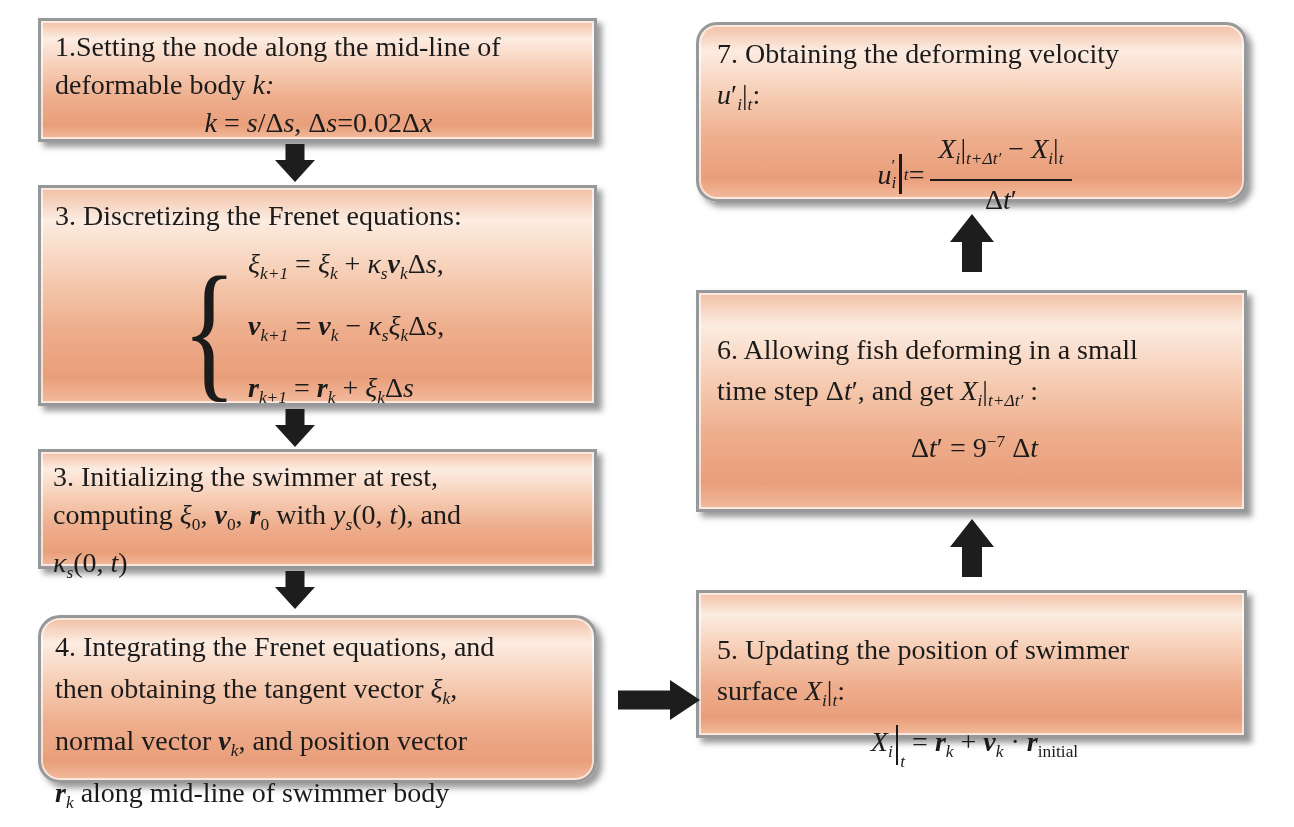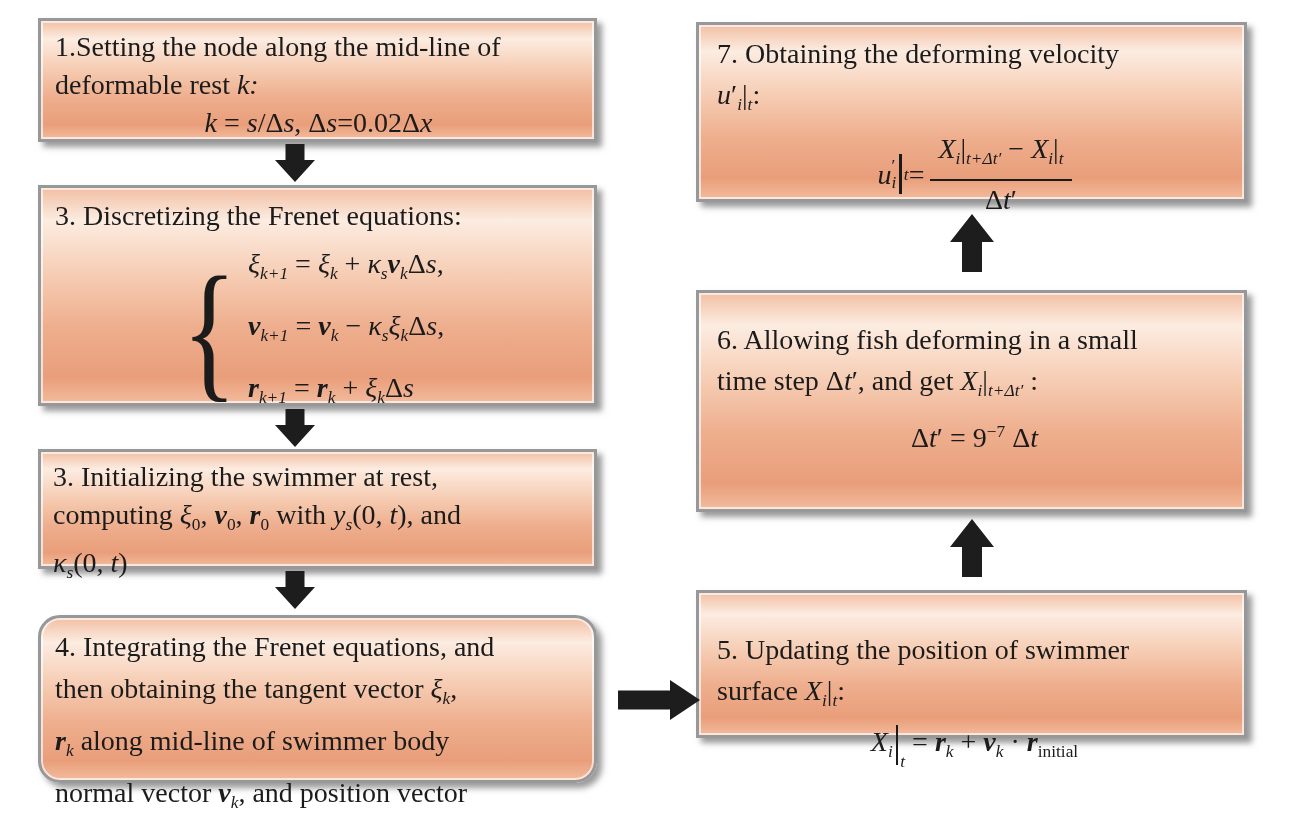--- a/index.html
+++ b/index.html
@@ -11,22 +11,22 @@
        border:3px solid #96989a;
        background:linear-gradient(180deg,#f2bfa4 0%,#fcece1 15%,#f6cdb4 40%,
                   #eeae8d 65%,#e99e7a 88%,#f3bb9d 100%);
        box-shadow:5px 5px 6px rgba(70,70,70,0.55),
                   inset 0 0 0 2px rgba(255,255,255,0.65);
        font-size:28px;font-family:Liberation Serif, serif;}
   .b1{left:38px;top:18px;width:559px;height:124px;padding:7px 12px 0 14px;}
   .b2{left:38px;top:185px;width:559px;height:221px;padding:8px 12px 0 14px;}
   .b3{left:38px;top:449px;width:559px;height:120px;padding:6px 10px 0 12px;}
   .b4{left:38px;top:615px;width:559px;height:168px;padding:8px 12px 0 14px;border-radius:22px;}
-  .b7{left:696px;top:22px;width:551px;height:180px;padding:8px 12px 0 18px;}
-  .b6{left:696px;top:290px;width:551px;height:222px;padding:26px 12px 0 18px;}
+  .b7{left:696px;top:22px;width:551px;height:180px;padding:8px 12px 0 18px;border-radius:21px;}
+  .b6{left:696px;top:290px;width:551px;height:222px;padding:36px 12px 0 18px;}
   .b5{left:696px;top:590px;width:551px;height:148px;padding:36px 12px 0 18px;}
 
   .line{line-height:38px;text-align:left;white-space:nowrap;}
   .b2 .line{line-height:40px;}
   .b4 .line{line-height:42px;}
   .b5 .line,.b6 .line,.b7 .line{line-height:41px;}
   .line.c{text-align:center;}
 
   .seg{font-style:normal;}
   .it{font-style:italic;}
@@ -58,21 +58,21 @@
 
   .arrow{position:absolute;}
 </style>
 </head>
 <body>
 
 <div class="canvas">
 
   <div class="box b1">
       <div class="line"><span class="seg">1.Setting the node along the mid-line of</span></div>
-      <div class="line"><span class="seg">deformable rest </span><span class="seg it">k:</span></div>
+      <div class="line"><span class="seg">deformable body </span><span class="seg it">k:</span></div>
       <div class="line c"><span class="seg it">k</span><span class="seg"> = </span><span class="seg it">s</span><span class="seg">/Δ</span><span class="seg it">s</span><span class="seg">, Δ</span><span class="seg it">s</span><span class="seg">=0.02Δ</span><span class="seg it">x</span></div>
     </div>
   <div class="box b2">
       <div class="line"><span class="seg">3. Discretizing the Frenet equations:</span></div>
       <div class="line">
         <div class="bracegrp">
           <span class="brace">{</span>
           <div class="bracerows">
             <div class="line"><span class="seg it">ξ</span><span class="seg sub">k+1</span><span class="seg"> = </span><span class="seg it">ξ</span><span class="seg sub">k</span><span class="seg"> + </span><span class="seg it">κ</span><span class="seg sub">s</span><span class="seg bi">ν</span><span class="seg sub">k</span><span class="seg">Δ</span><span class="seg it">s</span><span class="seg">,</span></div>
             <div class="line"><span class="seg bi">ν</span><span class="seg sub">k+1</span><span class="seg"> = </span><span class="seg bi">ν</span><span class="seg sub">k</span><span class="seg"> − </span><span class="seg it">κ</span><span class="seg sub">s</span><span class="seg it">ξ</span><span class="seg sub">k</span><span class="seg">Δ</span><span class="seg it">s</span><span class="seg">,</span></div>
@@ -82,22 +82,22 @@
       </div>
     </div>
   <div class="box b3">
       <div class="line"><span class="seg">3. Initializing the swimmer at rest,</span></div>
       <div class="line"><span class="seg"> computing </span><span class="seg it">ξ</span><span class="seg subr">0</span><span class="seg">, </span><span class="seg bi">ν</span><span class="seg subr">0</span><span class="seg">, </span><span class="seg bi">r</span><span class="seg subr">0</span><span class="seg"> with </span><span class="seg it">y</span><span class="seg sub">s</span><span class="seg">(0, </span><span class="seg it">t</span><span class="seg">), and</span></div>
       <div class="line"><span class="seg it">κ</span><span class="seg sub">s</span><span class="seg">(0, </span><span class="seg it">t</span><span class="seg">)</span></div>
     </div>
   <div class="box b4">
       <div class="line"><span class="seg">4. Integrating the Frenet equations, and</span></div>
       <div class="line"><span class="seg">then obtaining the tangent vector </span><span class="seg it">ξ</span><span class="seg sub">k</span><span class="seg">,</span></div>
+      <div class="line"><span class="seg">normal vector </span><span class="seg bi">ν</span><span class="seg sub">k</span><span class="seg">, and position vector</span></div>
       <div class="line"><span class="seg bi">r</span><span class="seg sub">k</span><span class="seg"> along mid-line of swimmer body</span></div>
-      <div class="line"><span class="seg">normal vector </span><span class="seg bi">ν</span><span class="seg sub">k</span><span class="seg">, and position vector</span></div>
     </div>
   <div class="box b5">
       <div class="line"><span class="seg">5. Updating the position of swimmer</span></div>
       <div class="line"><span class="seg">surface  </span><span class="seg it">X</span><span class="seg sub">i</span><span class="seg">|</span><span class="seg sub">t</span><span class="seg">:</span></div>
       <div class="line c"><span class="seg it">X</span><span class="seg sub">i</span><span class="vbar"></span><span class="vbsub">t</span><span class="seg"> = </span><span class="seg bi">r</span><span class="seg sub">k</span><span class="seg"> + </span><span class="seg bi">ν</span><span class="seg sub">k</span><span class="seg"> · </span><span class="seg bi">r</span><span class="seg subr">initial</span></div>
     </div>
   <div class="box b6">
       <div class="line"><span class="seg">6. Allowing fish deforming in a small</span></div>
       <div class="line"><span class="seg">time step Δ</span><span class="seg it">t</span><span class="seg">′</span><span class="seg">, and get </span><span class="seg it">X</span><span class="seg sub">i</span><span class="seg">|</span><span class="seg sub">t+Δt′</span><span class="seg"> :</span></div>
       <div class="line c"><span class="seg">Δ</span><span class="seg it">t</span><span class="seg">′</span><span class="seg"> = 9</span><span class="seg sup">−7</span><span class="seg"> Δ</span><span class="seg it">t</span></div>

